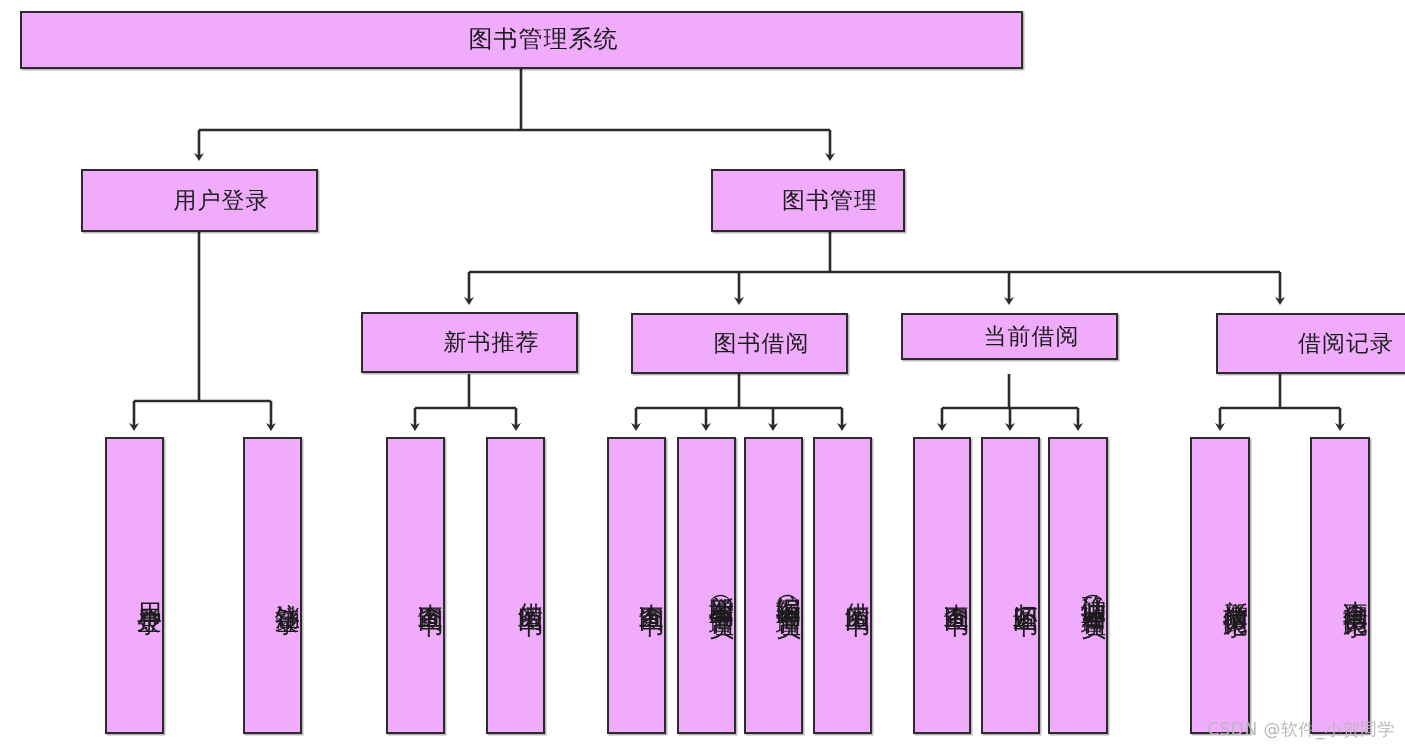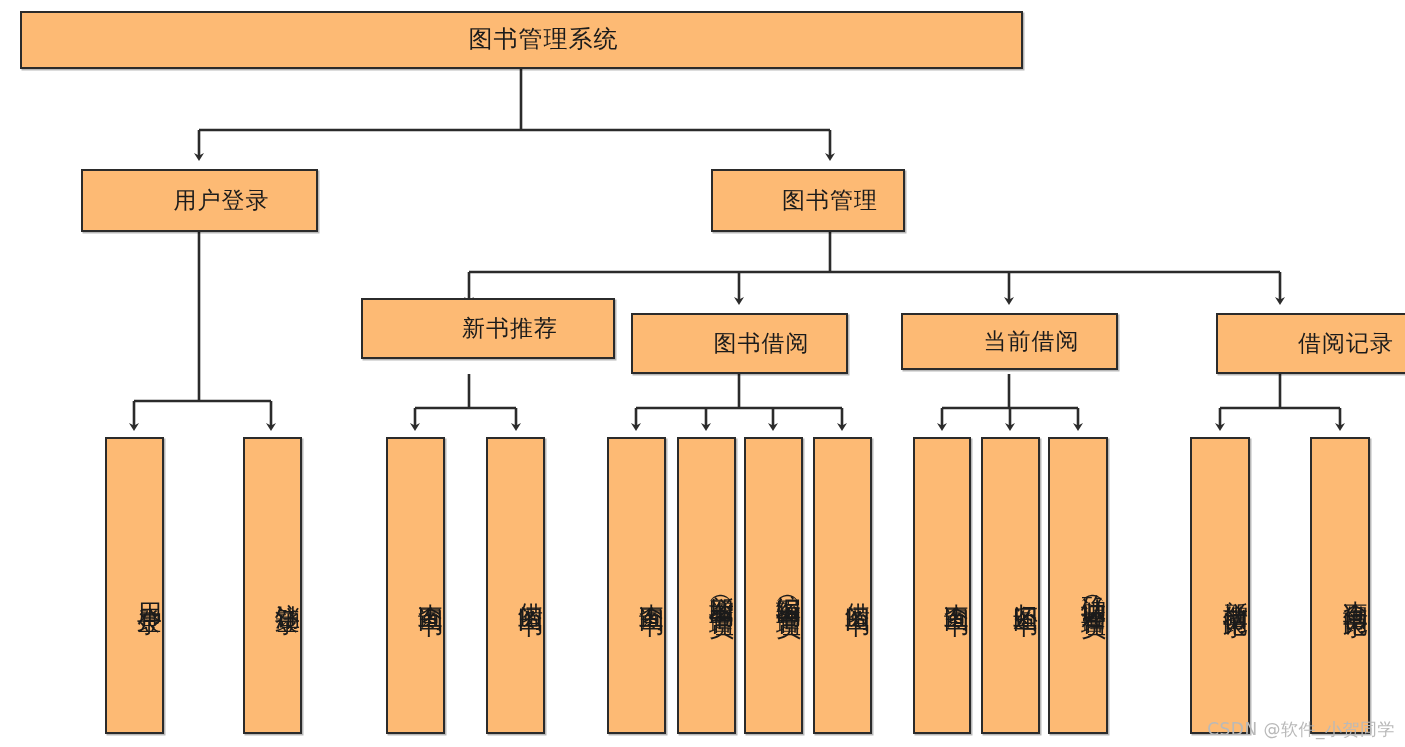--- a/index.html
+++ b/index.html
@@ -9,21 +9,21 @@
     font-family:"DejaVu Sans","Liberation Sans",sans-serif;
     overflow:hidden;
     position:relative;
   }
   #stage{position:absolute;left:0;top:0;width:1405px;height:747px;}
   svg.connectors{position:absolute;left:0;top:0;width:1405px;height:747px;pointer-events:none;}
 
   .node{
     position:absolute;
     box-sizing:border-box;
-    background:#fdba74;
+    background:#f0abfc;
     border:2.5px solid #2b2b2b;
     display:flex;
     align-items:center;
     justify-content:center;
     box-shadow:1.5px 1.5px 0 rgba(0,0,0,0.28);
     padding-left:44px;
   }
   .node .label{
     color:#1b1b1b;
     font-size:23px;
@@ -118,27 +118,27 @@
     <span class="label">图书管理系统</span>
   </div>
 
   <div class="node lvl2" style="left: 81px; top: 169px; width: 237px; height: 63px;">
     <span class="label">用户登录</span>
   </div>
   <div class="node lvl2" style="left: 711px; top: 169px; width: 194px; height: 63px;">
     <span class="label">图书管理</span>
   </div>
 
-  <div class="node lvl3" style="left: 361px; top: 298px; width: 254px; height: 61px;">
+  <div class="node lvl3" style="left: 361px; top: 312px; width: 217px; height: 61px;">
     <span class="label">新书推荐</span>
   </div>
   <div class="node lvl3" style="left: 631px; top: 313px; width: 217px; height: 61px;">
     <span class="label">图书借阅</span>
   </div>
-  <div class="node lvl3" style="left: 901px; top: 313px; width: 217px; height: 57px;">
+  <div class="node lvl3" style="left: 901px; top: 313px; width: 217px; height: 47px;">
     <span class="label">当前借阅</span>
   </div>
   <div class="node lvl3" style="left: 1172px; top: 313px; width: 216px; height: 61px; margin-left: 44px;">
     <span class="label">借阅记录</span>
   </div>
 
   <div class="node leaf" style="left: 105px; top: 437px; width: 59px; height: 297px;">
     <span class="label">用户登录</span>
   </div>
   <div class="node leaf" style="left: 243px; top: 437px; width: 59px; height: 297px;">

